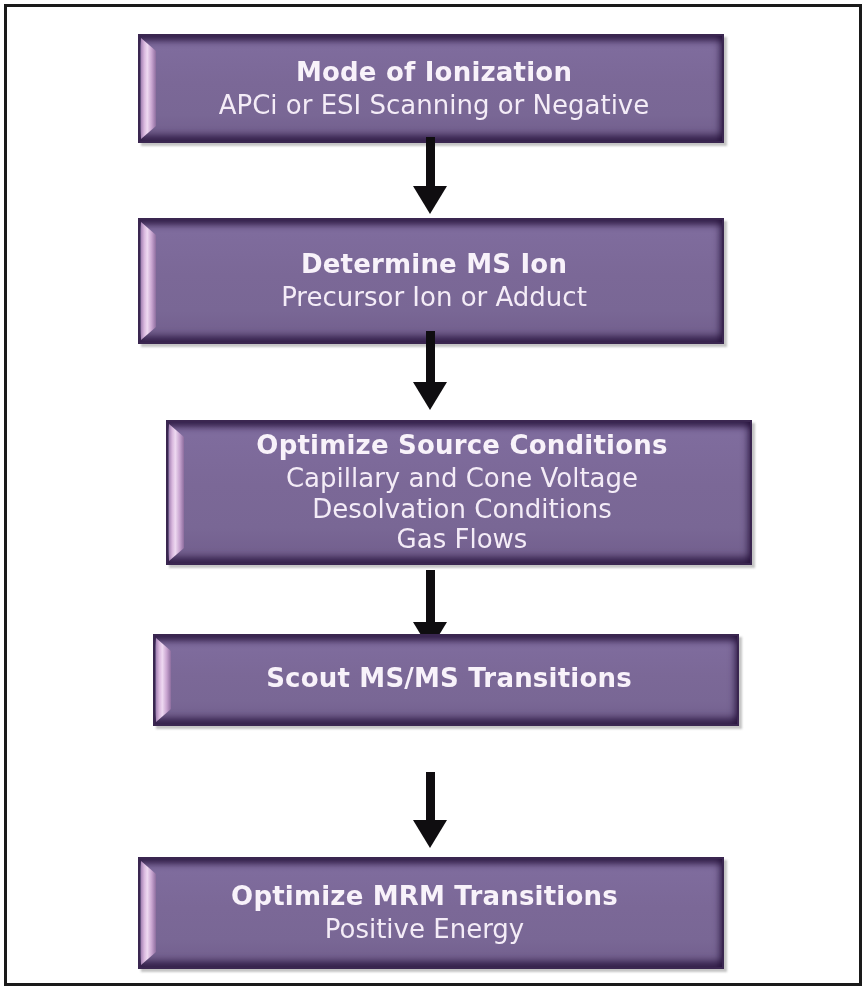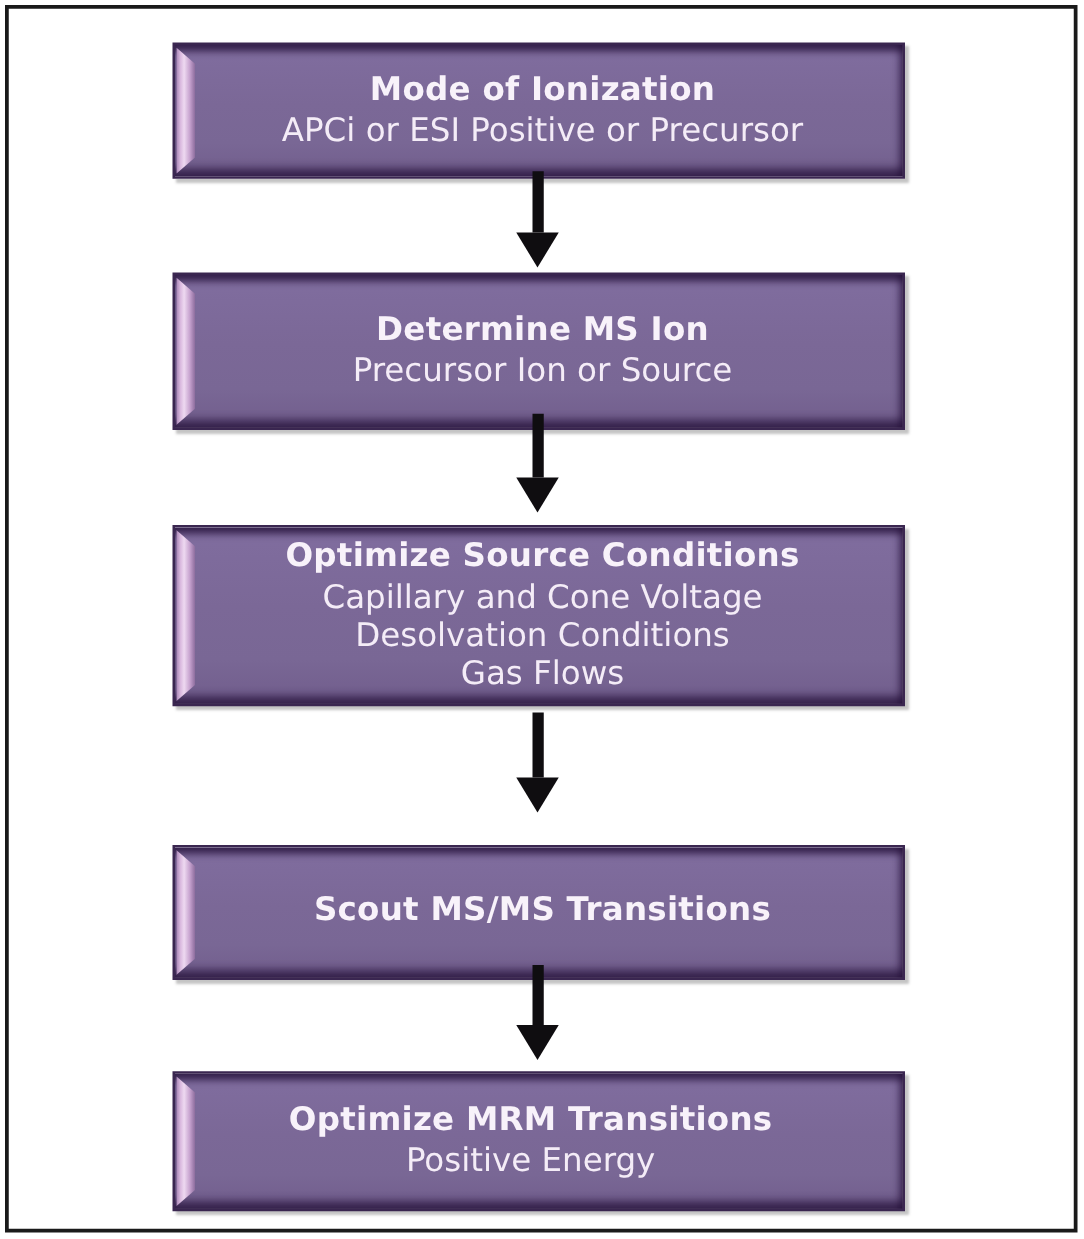--- a/index.html
+++ b/index.html
@@ -91,51 +91,51 @@
   }
 </style>
 </head>
 <body>
 
 <div class="canvas">
   <div class="frame"></div>
 
   <div class="flow-box" style="top:34px; height:109px;">
     <div class="box-title">Mode of Ionization</div>
-    <div class="box-subtitle">APCi or ESI Positive or Precursor</div>
+    <div class="box-subtitle">APCi or ESI Scanning or Negative</div>
   </div>
 
   <div class="arrow" style="top:137px; height:77px;">
     <div class="arrow-shaft"></div>
     <div class="arrow-head"></div>
   </div>
 
   <div class="flow-box" style="top:218px; height:126px;">
     <div class="box-title">Determine MS Ion</div>
-    <div class="box-subtitle">Precursor Ion or Source</div>
+    <div class="box-subtitle">Precursor Ion or Adduct</div>
   </div>
 
   <div class="arrow" style="top:331px; height:79px;">
     <div class="arrow-shaft"></div>
     <div class="arrow-head"></div>
   </div>
 
-  <div class="flow-box" style="top:420px; height:145px;">
+  <div class="flow-box" style="top:420px; height:145px;margin-left:28px;">
     <div class="box-title">Optimize Source Conditions</div>
     <div class="box-subtitle">Capillary and Cone Voltage
 Desolvation Conditions
 Gas Flows</div>
   </div>
 
   <div class="arrow" style="top:570px; height:80px;">
     <div class="arrow-shaft"></div>
     <div class="arrow-head"></div>
   </div>
 
-  <div class="flow-box" style="top:676px; height:108px;">
+  <div class="flow-box" style="top:634px; height:92px;margin-left:15px;">
     <div class="box-title">Scout MS/MS Transitions</div>
   </div>
 
   <div class="arrow" style="top:772px; height:76px;">
     <div class="arrow-shaft"></div>
     <div class="arrow-head"></div>
   </div>
 
   <div class="flow-box" style="top:857px; height:112px;padding-left:11px;">
     <div class="box-title">Optimize MRM Transitions</div>

